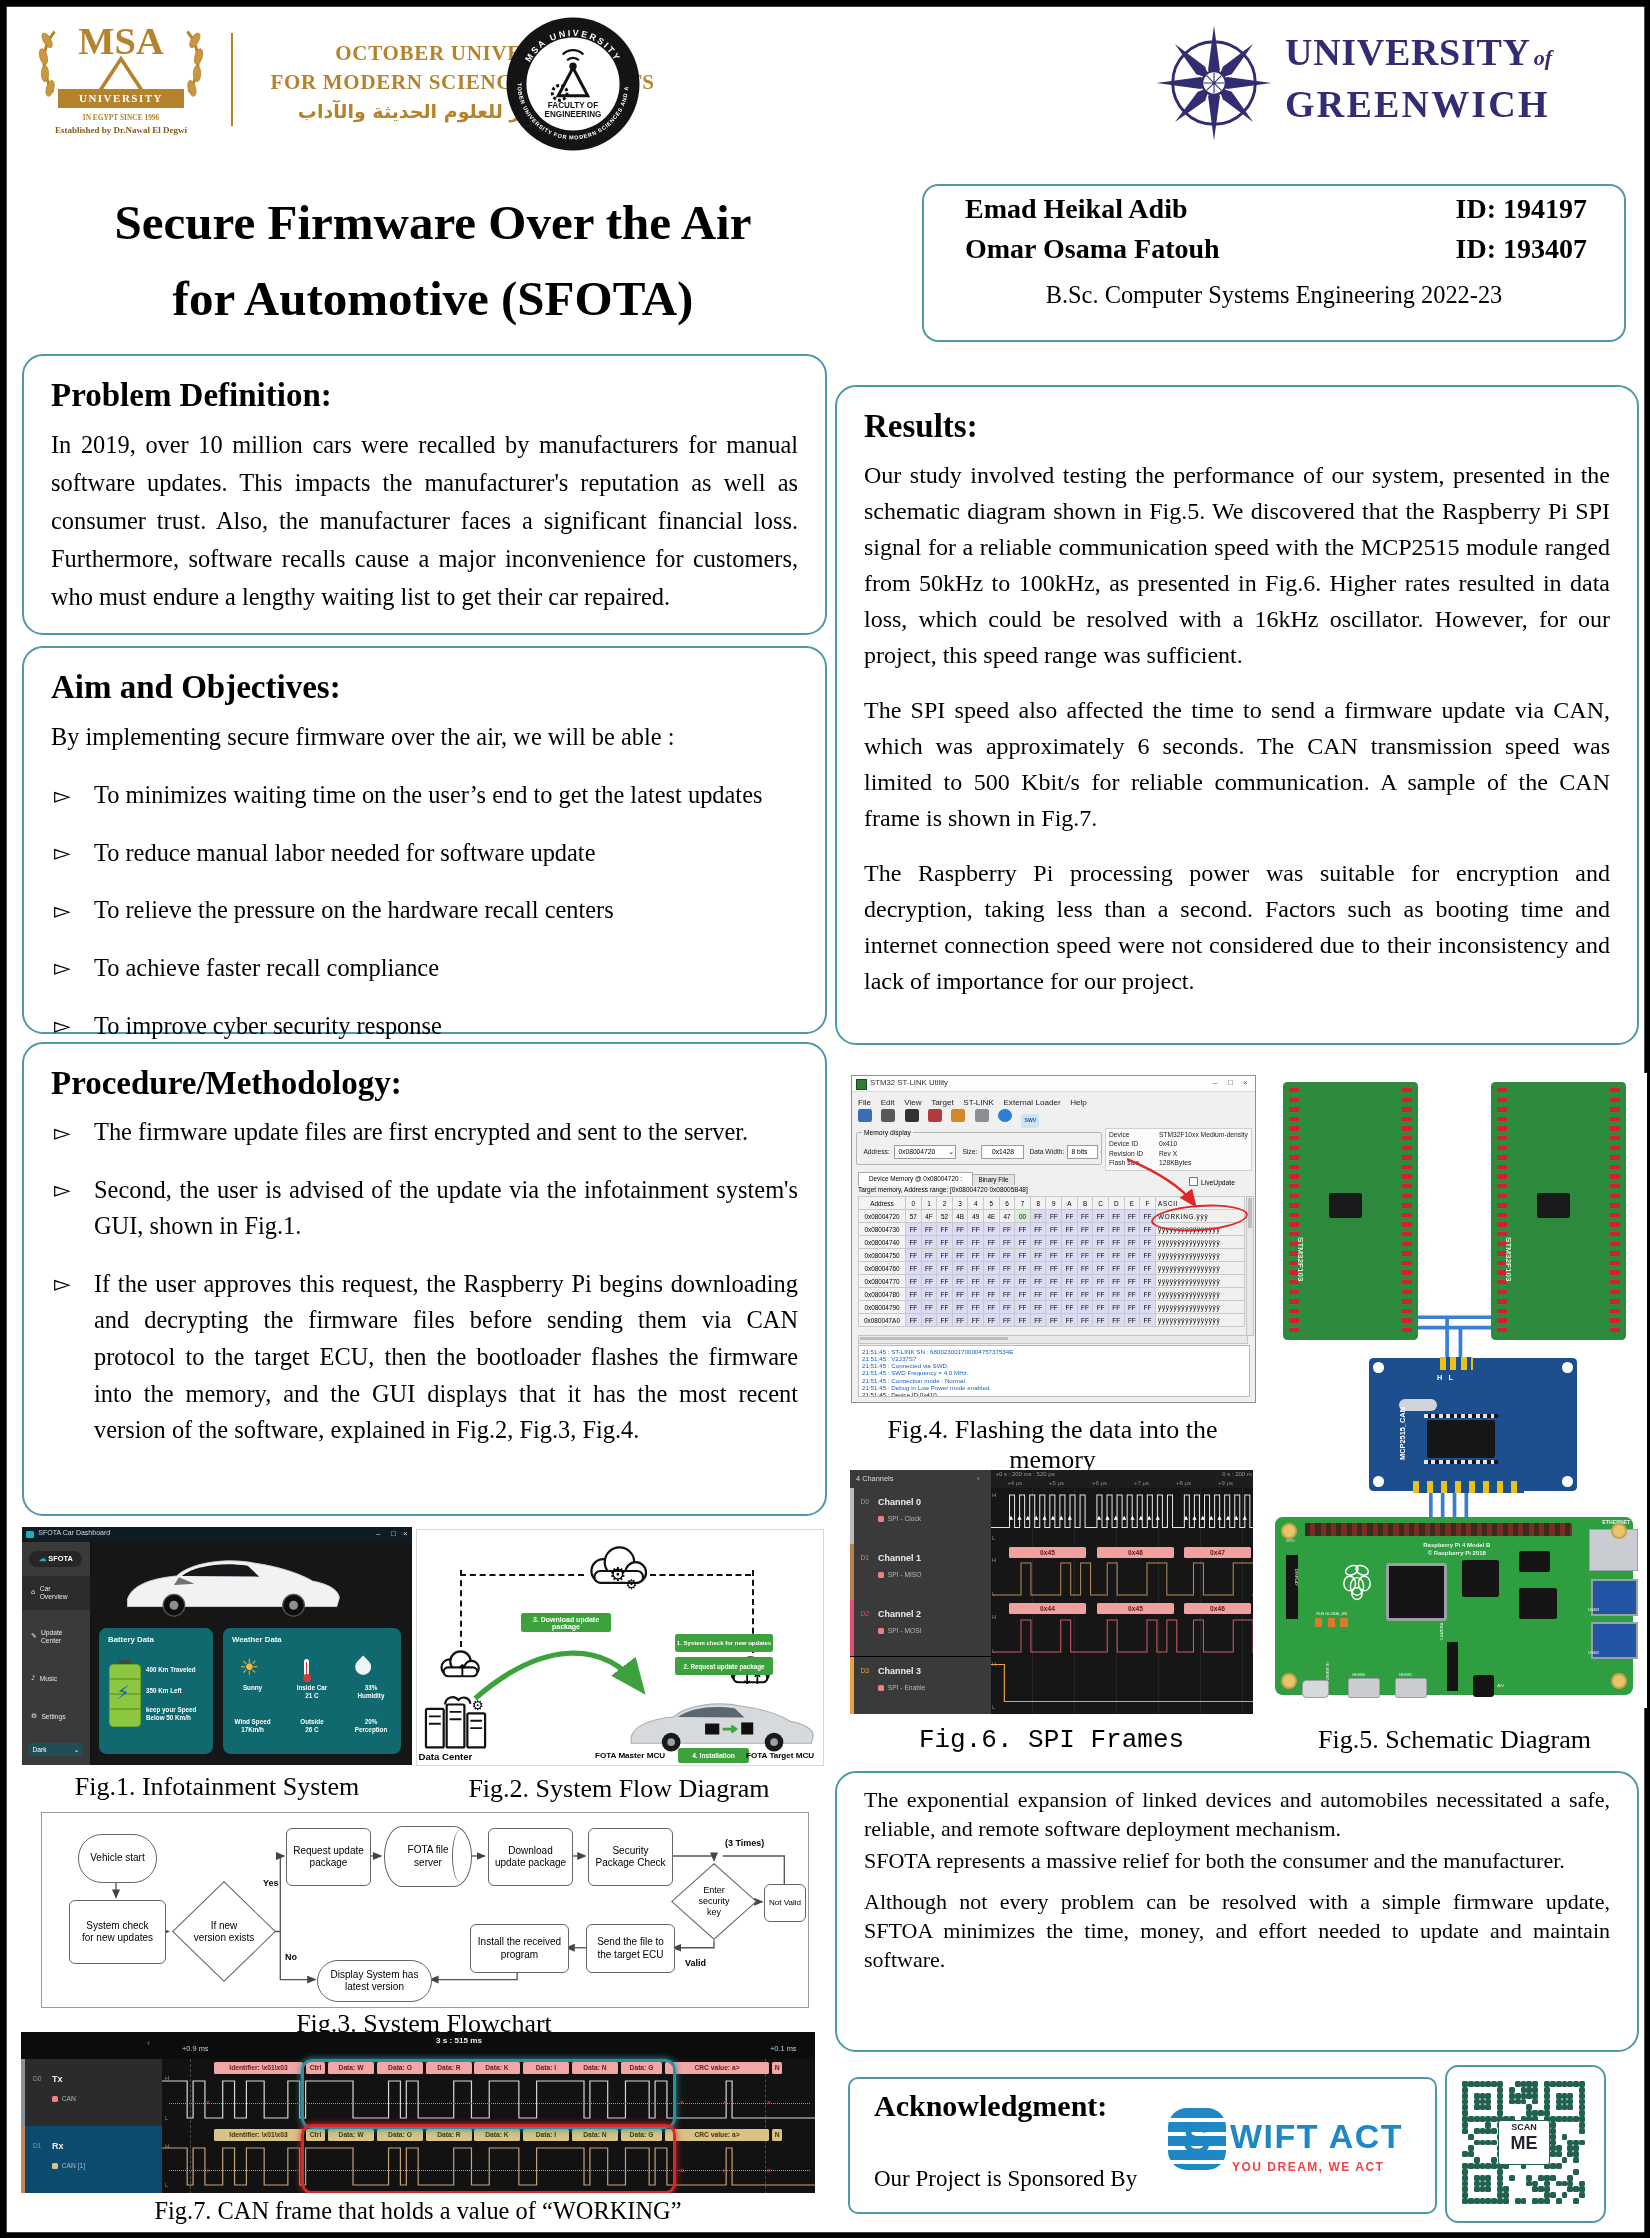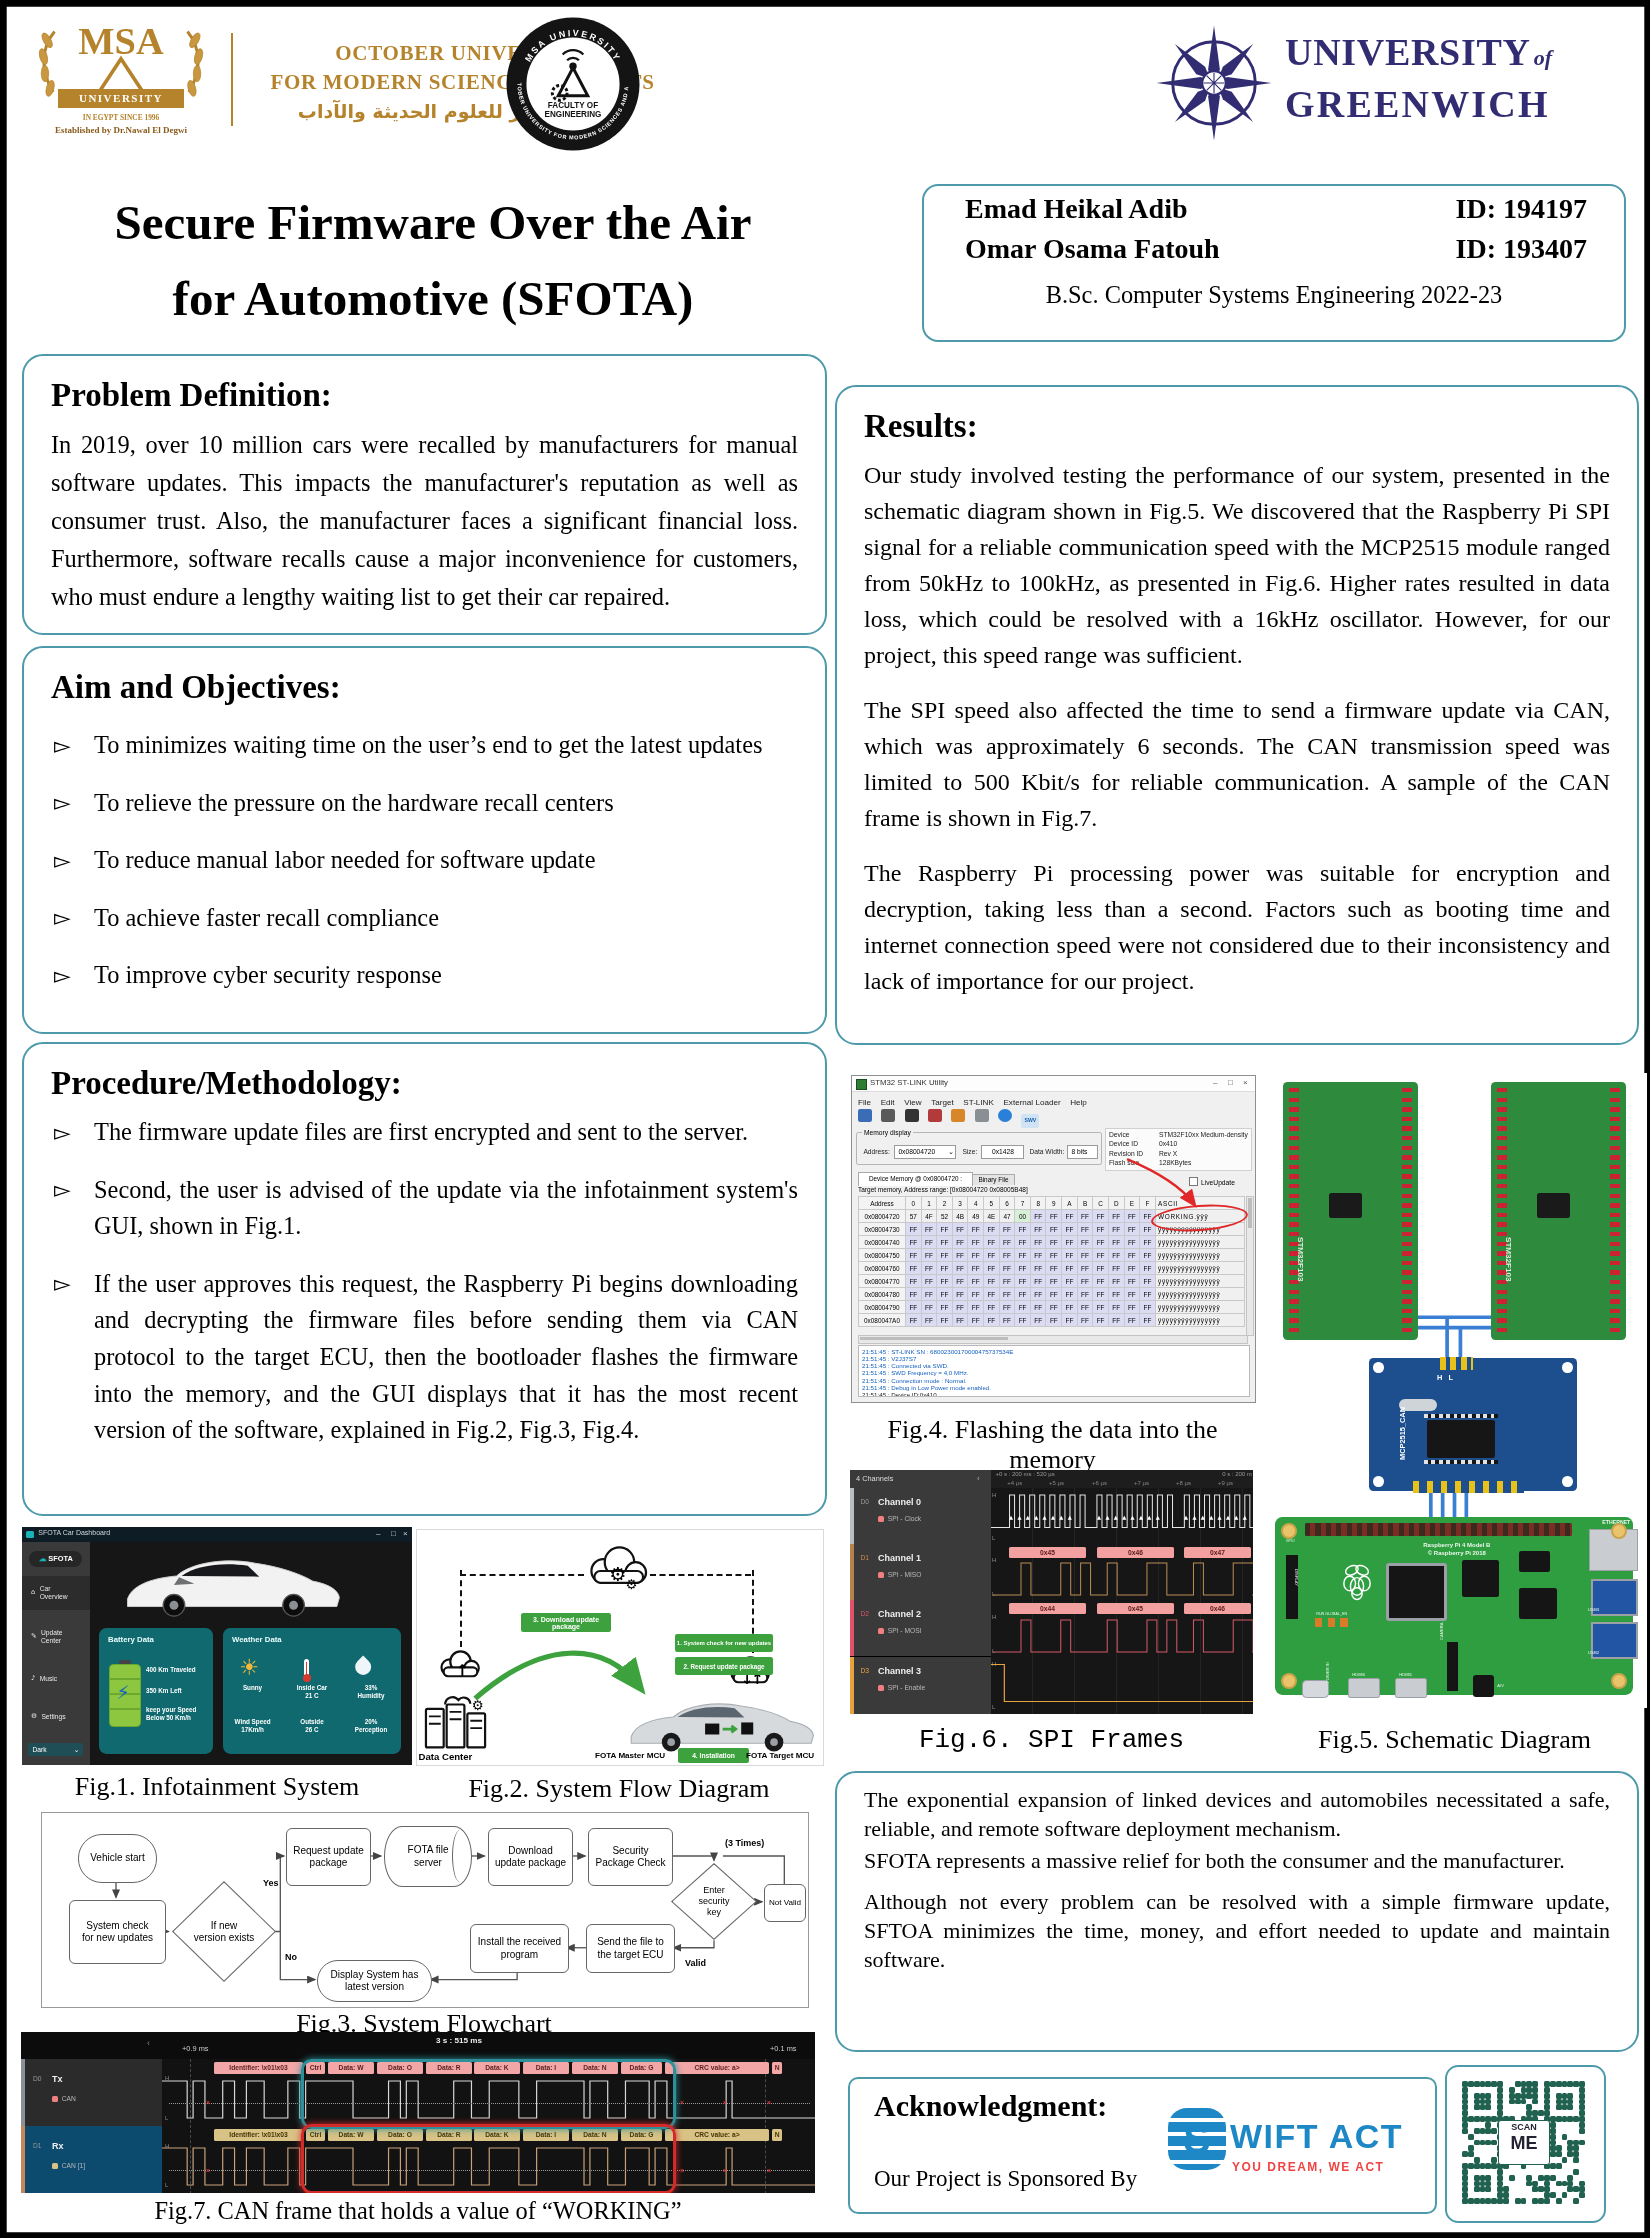--- a/index.html
+++ b/index.html
@@ -168,24 +168,25 @@
     <div style="text-align:center;font:24.4px 'Liberation Serif',serif;margin-top:16.3px;">B.Sc. Computer Systems Engineering 2022-23</div>
   </div>
 
   <div class="sec" style="left:22px;top:354px;width:805px;height:281px;">
     <h2>Problem Definition:</h2>
     <p class="jtext">In 2019, over 10 million cars were recalled by manufacturers for manual software updates. This impacts the manufacturer's reputation as well as consumer trust. Also, the manufacturer faces a significant financial loss. Furthermore, software recalls cause a major inconvenience for customers, who must endure a lengthy waiting list to get their car repaired.</p>
   </div>
 
   <div class="sec" style="left:22px;top:646px;width:805px;height:388px;">
     <h2>Aim and Objectives:</h2>
+    <p class="jtext" style="margin-bottom:4.4px;">By implementing secure firmware over the air, we will be able :</p>
     <ul class="blist">
       <li>To minimizes waiting time on the user’s end to get the latest updates</li>
+      <li>To reduce manual labor needed for software update</li>
       <li>To relieve the pressure on the hardware recall centers</li>
-      <li>To reduce manual labor needed for software update</li>
       <li>To achieve faster recall compliance</li>
       <li>To improve cyber security response</li>
     </ul>
   </div>
 
   <div class="sec" style="left:22px;top:1042px;width:805px;height:474px;">
     <h2>Procedure/Methodology:</h2>
     <ul class="blist">
       <li style="margin-top:7.4px;">The firmware update files are first encrypted and sent to the server.</li>
       <li>Second, the user is advised of the update via the infotainment system's GUI, shown in Fig.1.</li>

